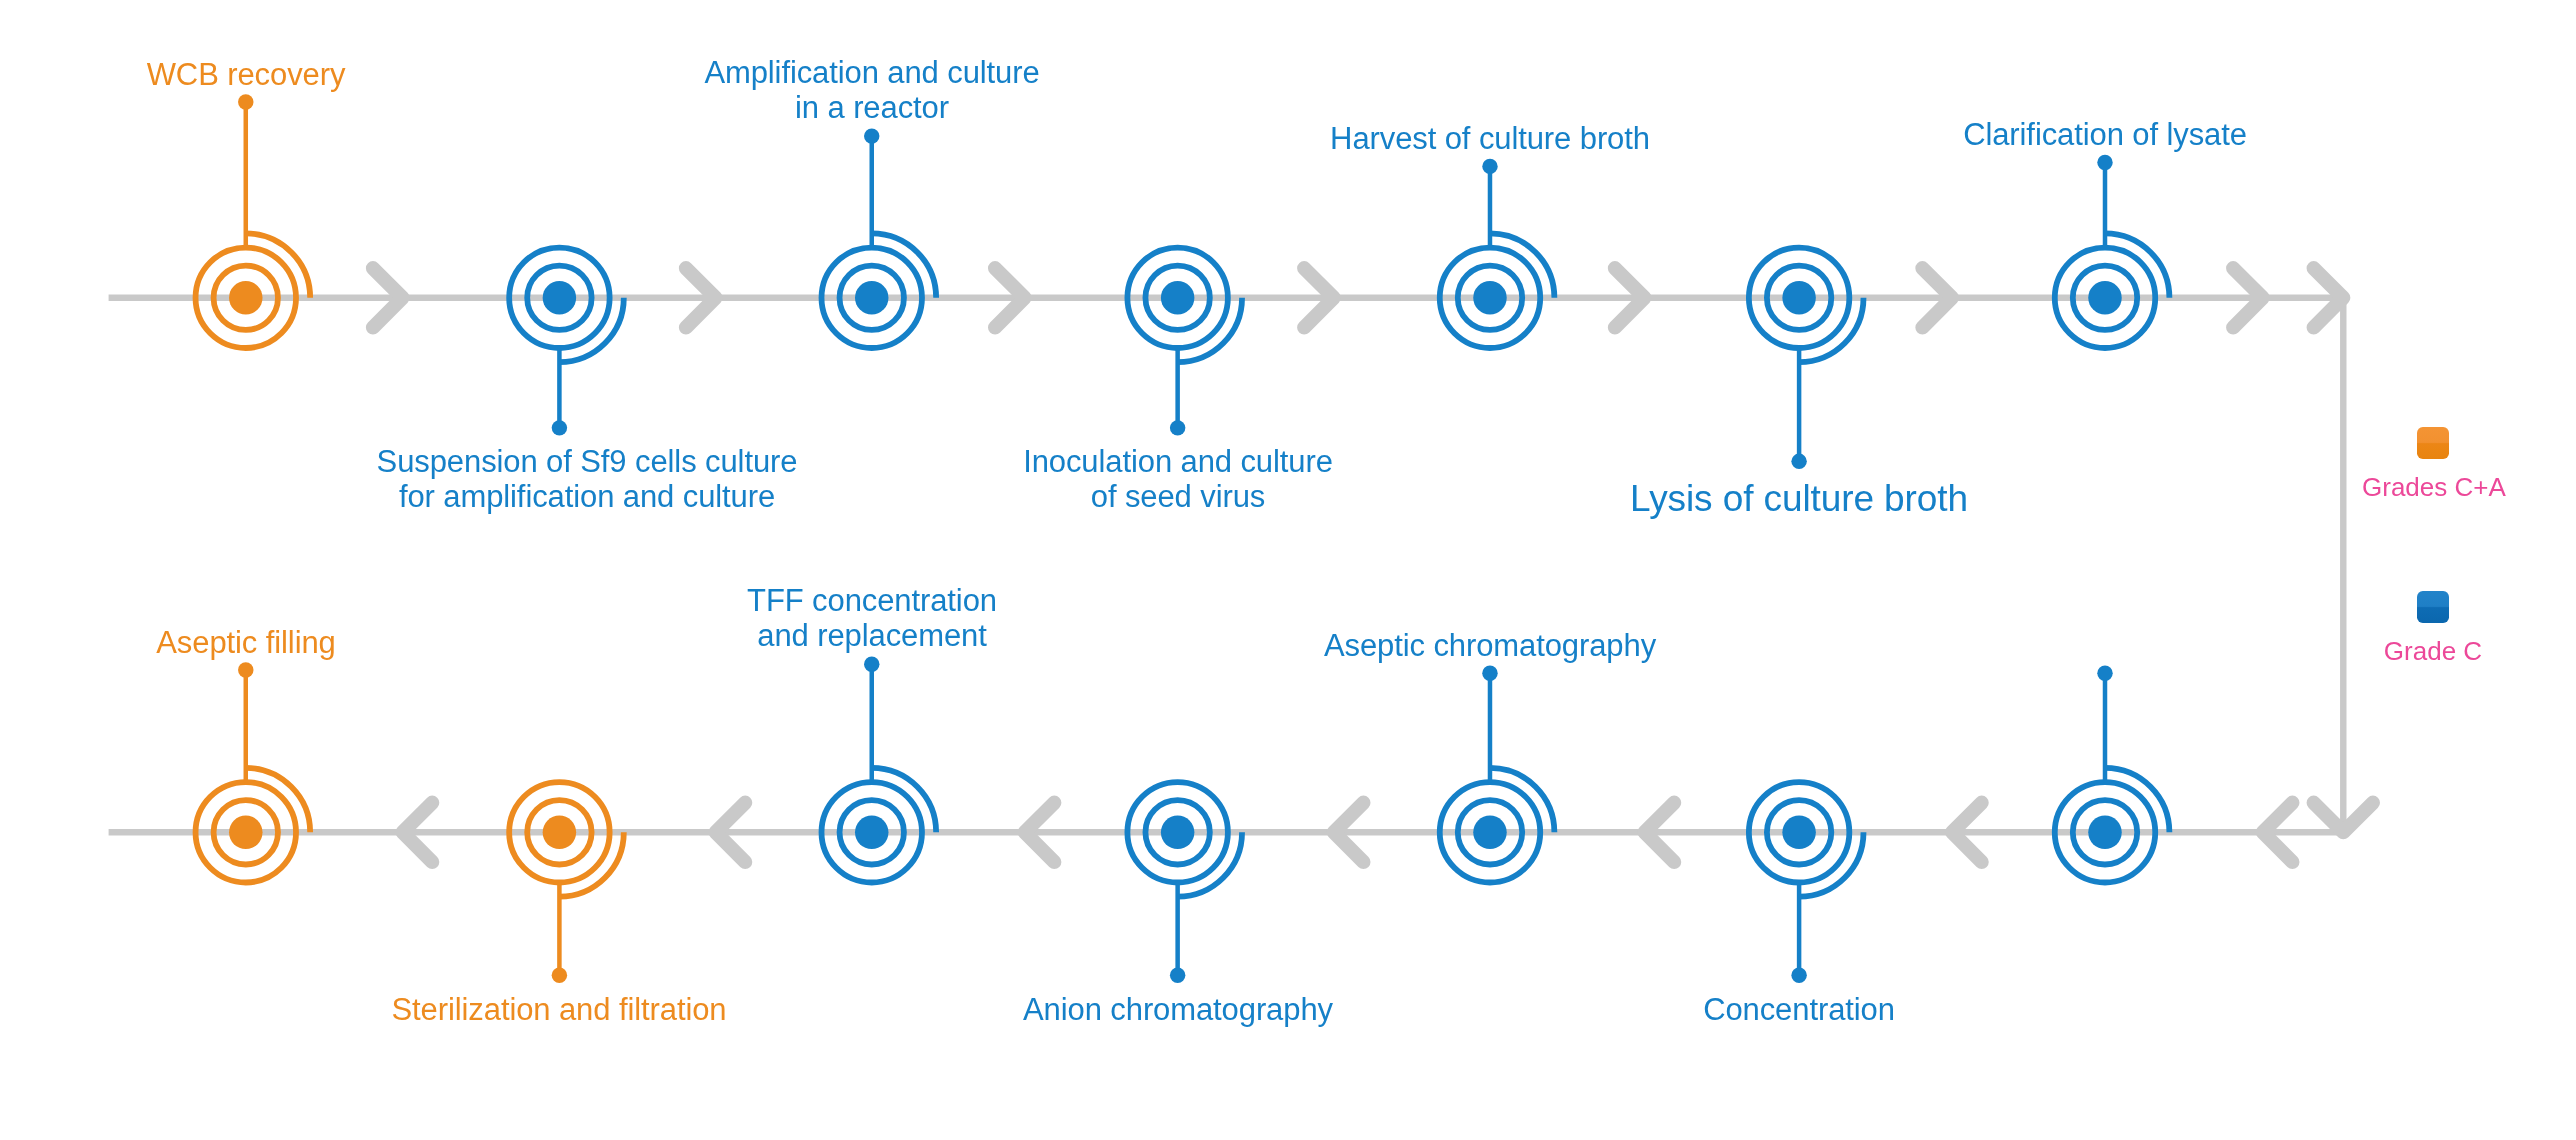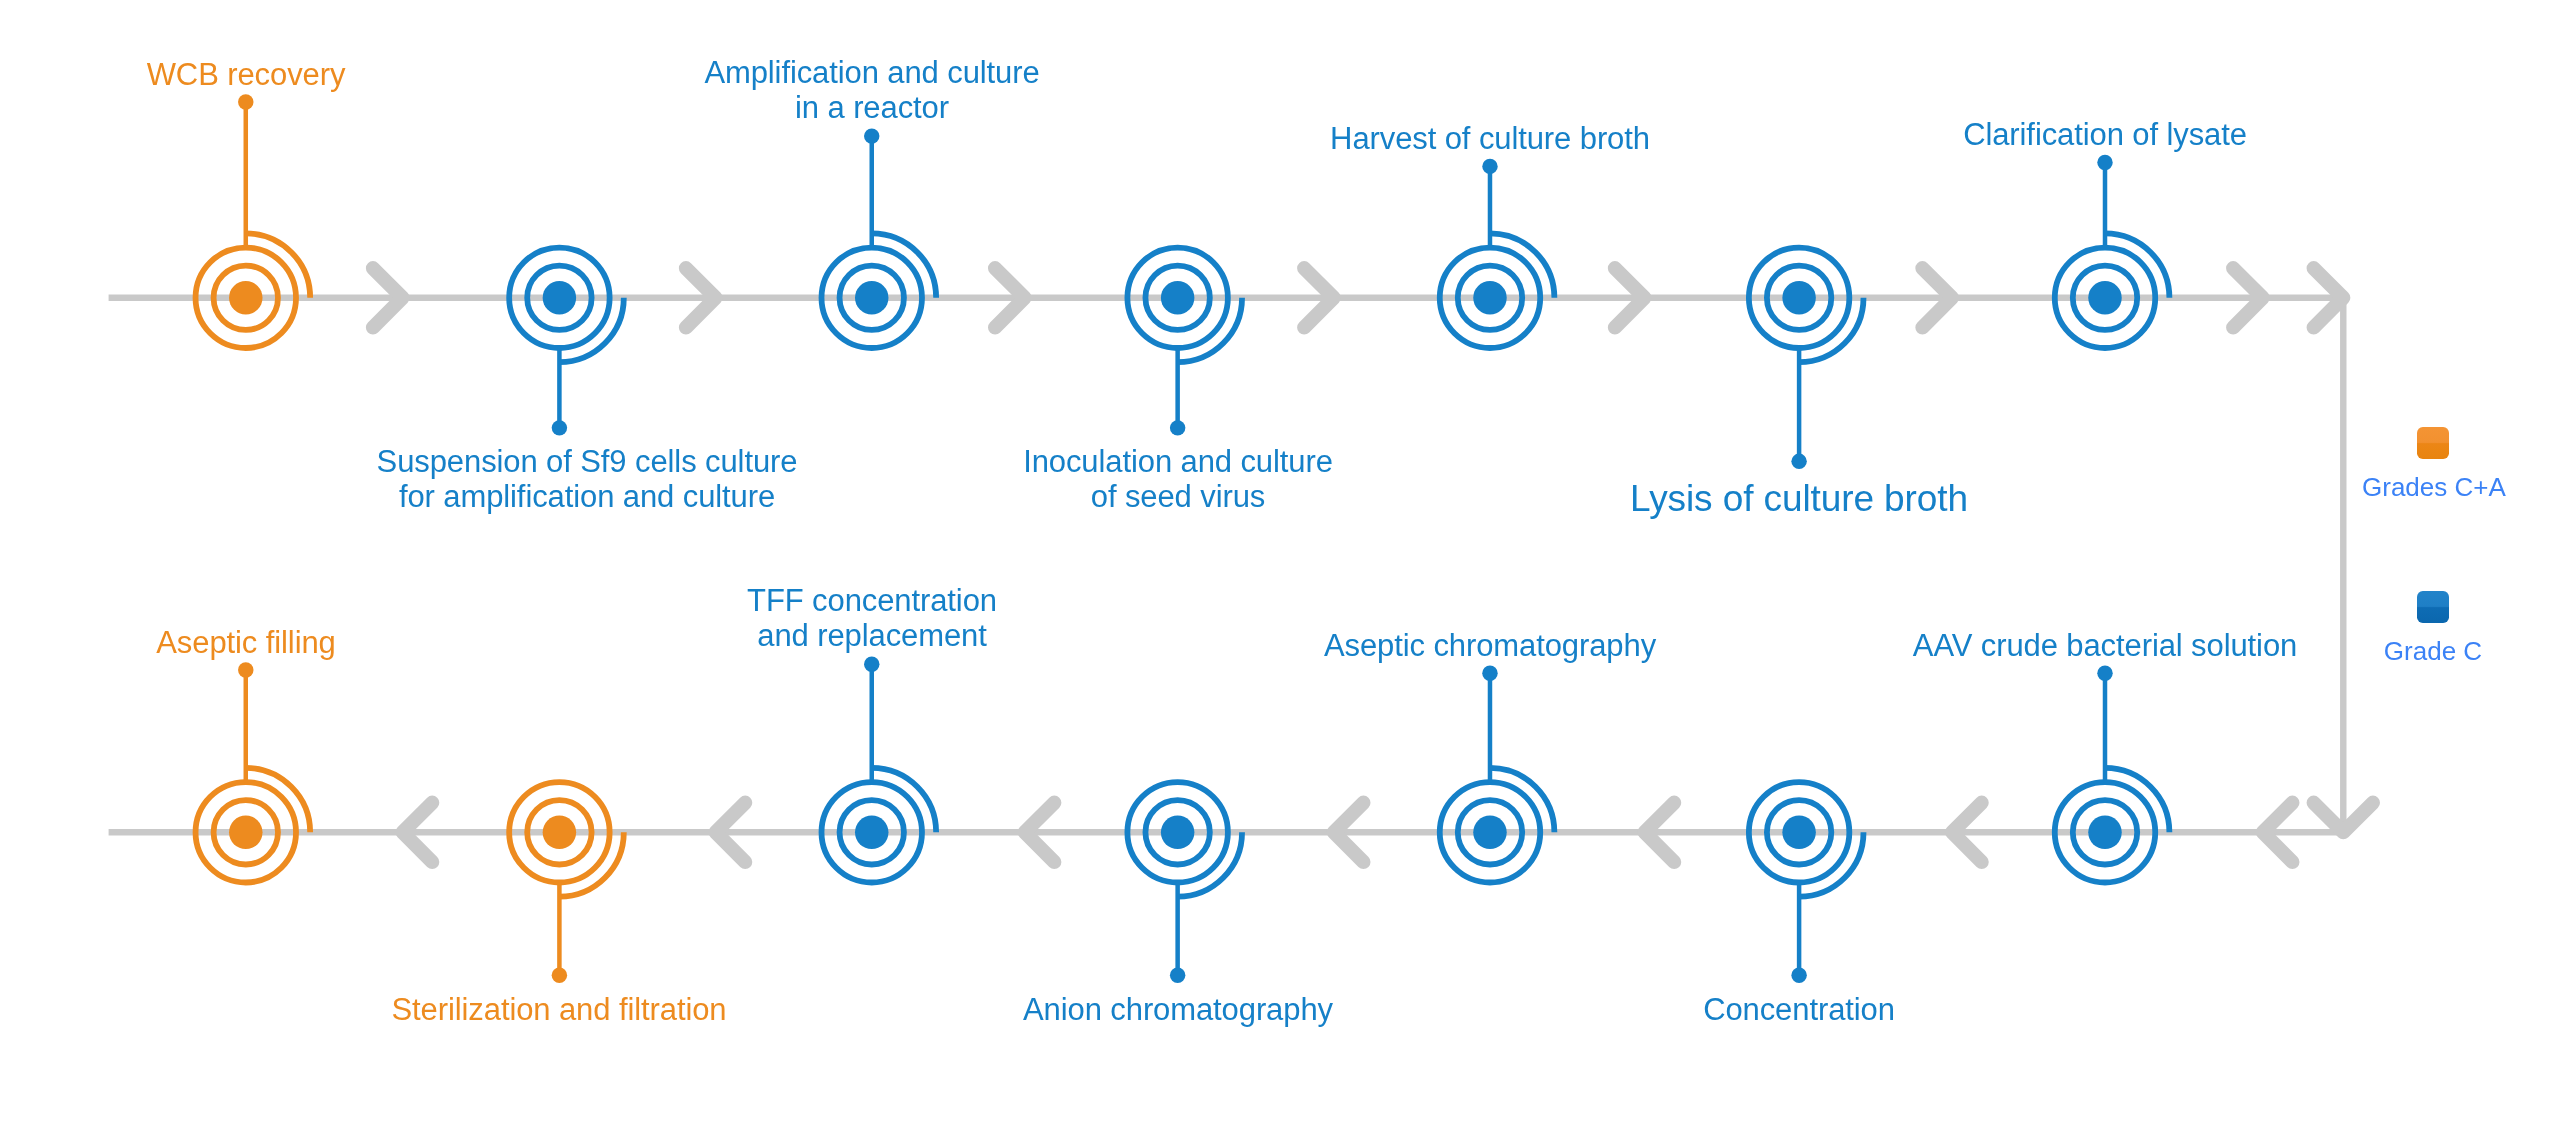--- a/index.html
+++ b/index.html
@@ -31,21 +31,21 @@
     margin:0 auto;
   }
   .legend-swatch.orange{
     background:linear-gradient(180deg,#F49434 0%,#F29130 48%,#EC8616 52%,#E8840F 100%);
   }
   .legend-swatch.blue{
     background:linear-gradient(180deg,#2283C9 0%,#1F7FC6 48%,#0E6CB4 52%,#0B67AE 100%);
   }
   .legend-text{
     margin-top:13px;
-    color:#3b82f6;
+    color:#ec4899;
     font-size:26px;
     white-space:nowrap;
     font-weight:400;
   }
 </style>
 </head>
 <body>
 
 <div id="stage">
 
@@ -196,21 +196,20 @@
   <div class="node-label blue" style="left:1787px;top:478px;font-size:37px;">Lysis of culture broth</div>
   <div class="node-label blue" style="left:2093px;top:117px;font-size:31px;">Clarification of lysate</div>
 
   <div class="node-label orange" style="left:234px;top:625px;font-size:31px;">Aseptic filling</div>
   <div class="node-label blue" style="left:860px;top:583px;font-size:31px;">TFF concentration
 and replacement</div>
   <div class="node-label orange" style="left:547px;top:992px;font-size:31px;">Sterilization and filtration</div>
   <div class="node-label blue" style="left:1166px;top:992px;font-size:31px;">Anion chromatography</div>
   <div class="node-label blue" style="left:1478px;top:628px;font-size:31px;">Aseptic chromatography</div>
   <div class="node-label blue" style="left:1787px;top:992px;font-size:31px;">Concentration</div>
-  <div class="node-label blue" style="left:2093px;top:628px;font-size:31px;">AAV crude bacterial solution</div>
 
   <div class="legend" style="left:2421px;top:427px;width:142px;margin-left:-71px;">
     <div class="legend-swatch orange"></div>
     <div class="legend-text">Grades C+A</div>
   </div>
   <div class="legend" style="left:2421px;top:591px;width:142px;margin-left:-71px;">
     <div class="legend-swatch blue"></div>
     <div class="legend-text">Grade C</div>
   </div>
 

